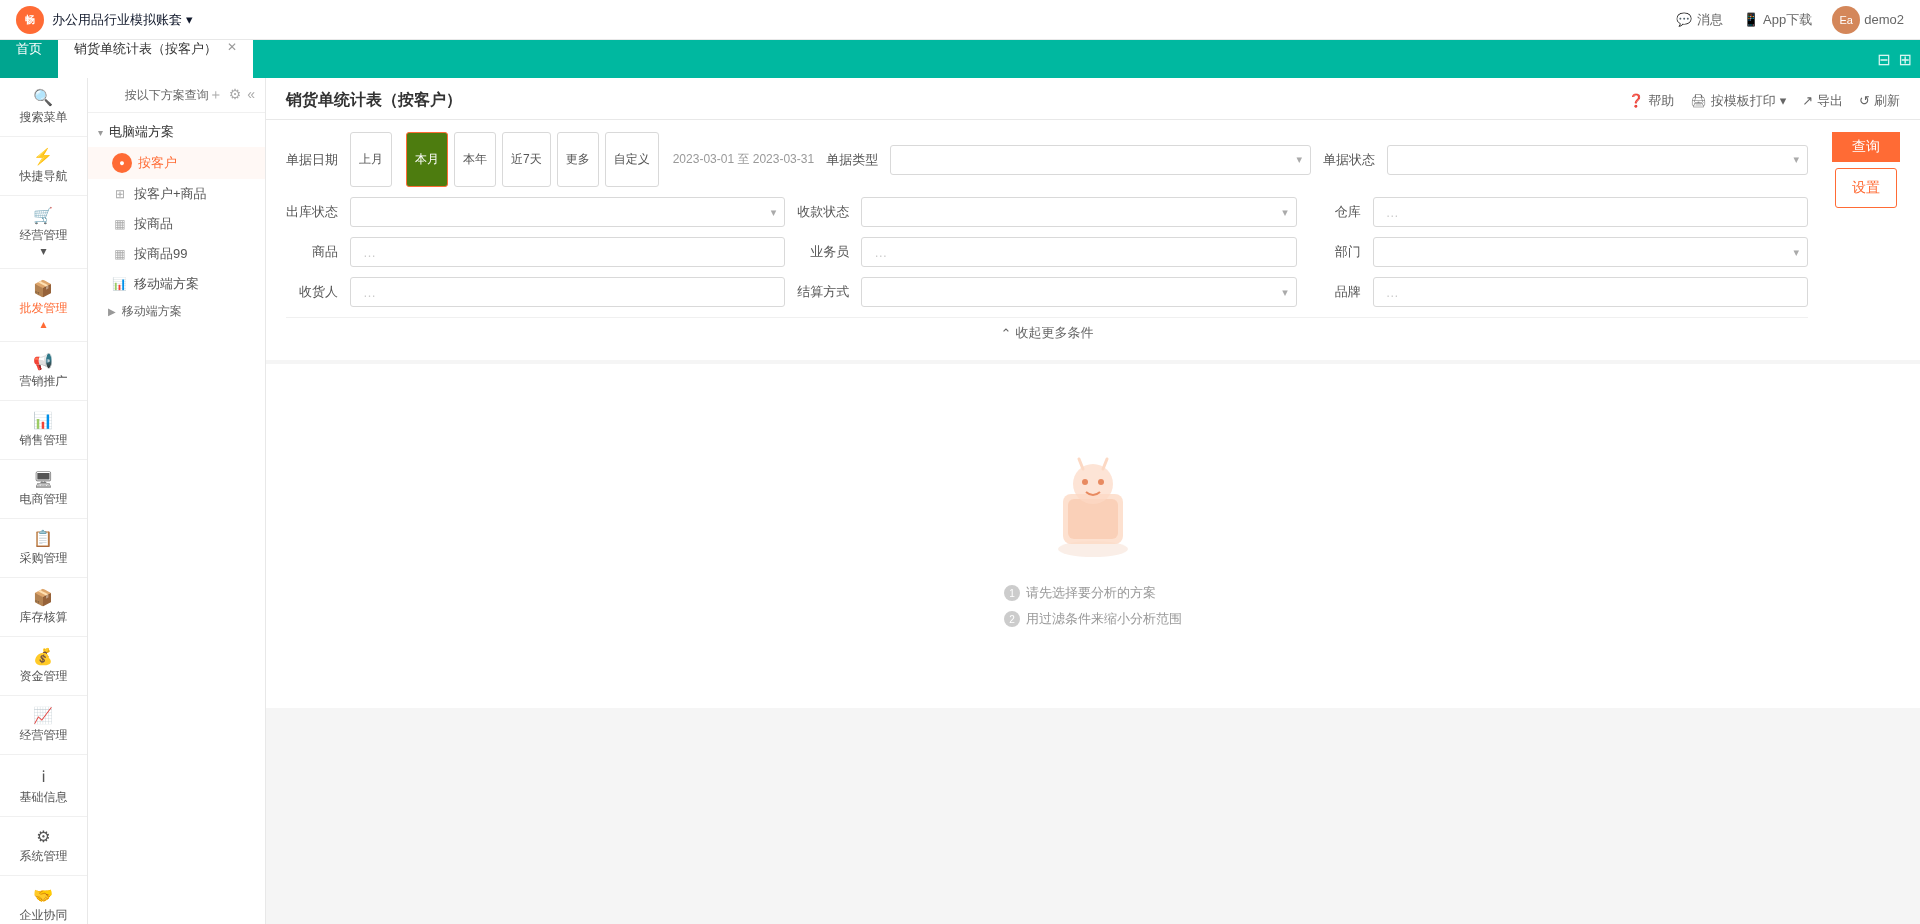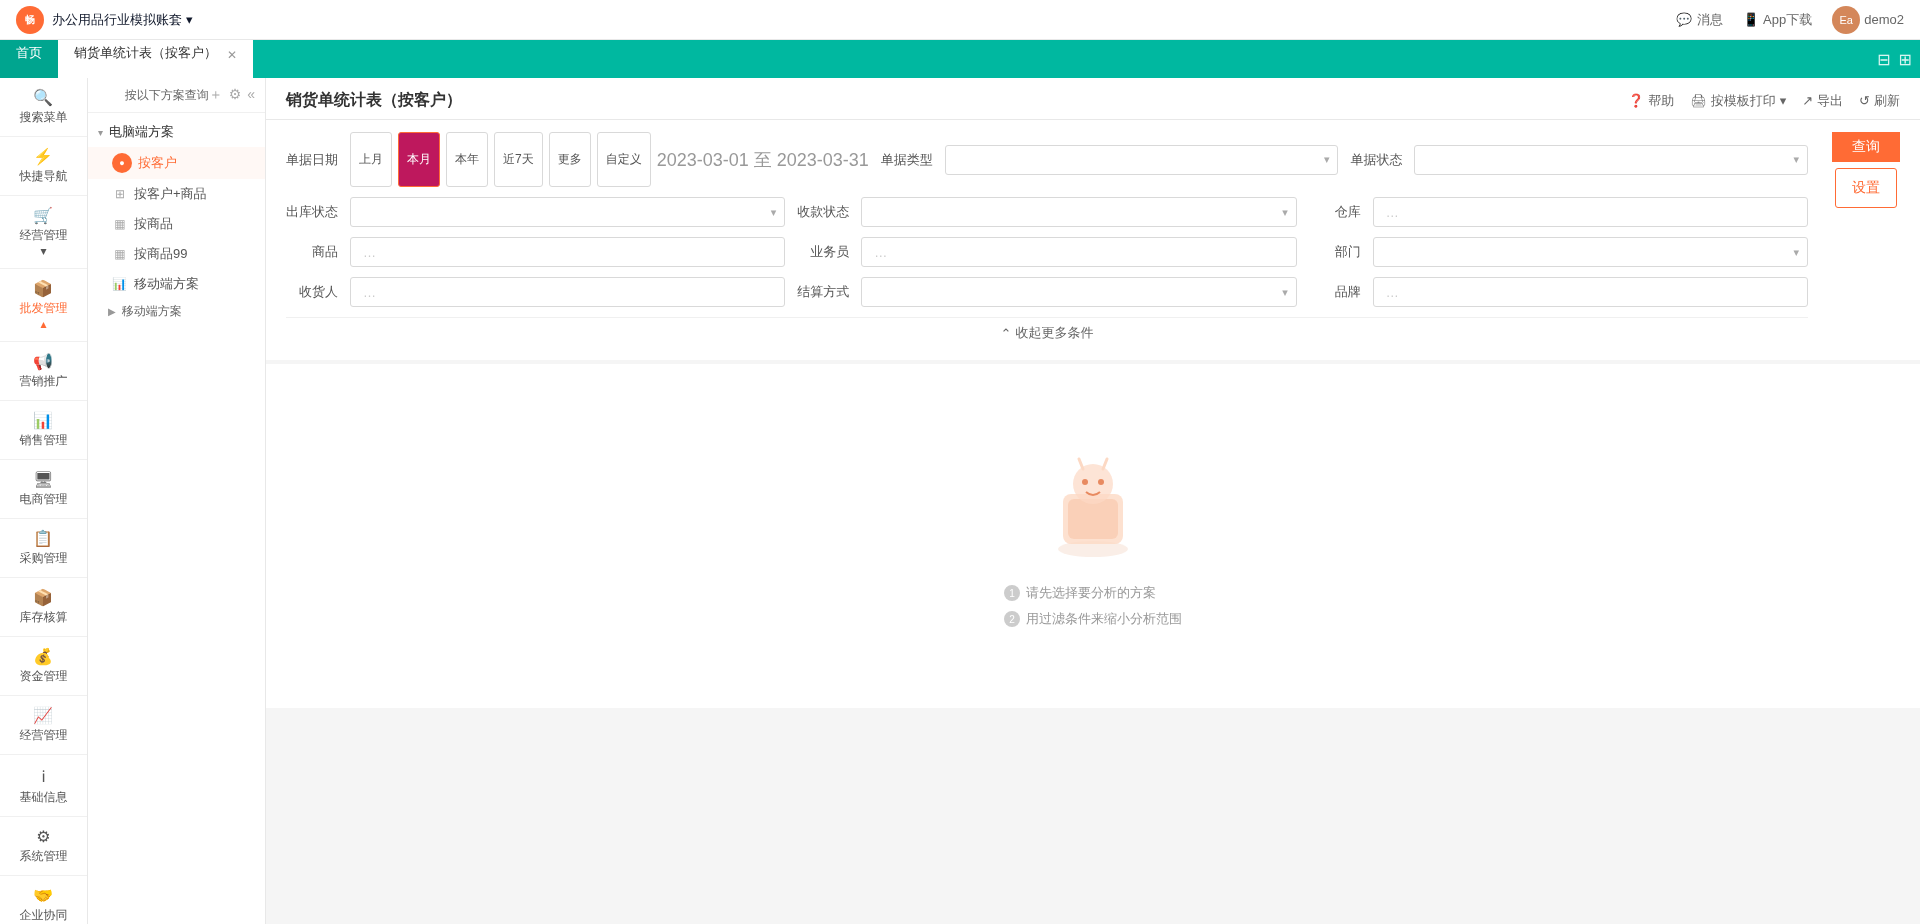--- a/index.html
+++ b/index.html
@@ -29,22 +29,22 @@
       height: 38px;
       background: #00b8a0;
       display: flex;
       align-items: center;
       padding: 0 0;
       position: fixed; top: 40px; left: 0; right: 0; z-index: 99;
     }
     .tab-item {
       height: 38px;
       display: flex;
-      align-items: flex-end;
-      padding: 16px 16px;
+      align-items: flex-start;
+      padding: 0 16px;
       cursor: pointer;
       color: rgba(255,255,255,0.85);
       font-size: 13px;
       gap: 6px;
     }
     .tab-item.home { background: rgba(0,0,0,0.1); color: #fff; }
     .tab-item.active { background: #fff; color: #333; }
     .tab-close { color: #999; font-size: 12px; cursor: pointer; margin-left: 4px; }
     .tab-bar-right { margin-left: auto; display: flex; align-items: center; padding-right: 8px; gap: 8px; }
     .tab-bar-right span { color: rgba(255,255,255,0.85); font-size: 16px; cursor: pointer; }
@@ -183,22 +183,22 @@
     }
     .date-btn {
       padding: 18px 8px;
       border: 1px solid #d9d9d9;
       border-radius: 3px;
       font-size: 12px;
       color: #555;
       cursor: pointer;
       background: #fff;
     }
-    .date-btn.active { background: #be185d; color: #fff; border-color: #ff6b35; }
-    .date-range-text { font-size: 18px; color: #999; }
+    .date-btn.active { background: #4d7c0f; color: #fff; border-color: #ff6b35; margin-left: 8px; }
+    .date-range-text { font-size: 12px; color: #999; margin-left: 8px; }
     .filter-select {
       flex: 1;
       height: 30px;
       border: 1px solid #d9d9d9;
       border-radius: 3px;
       padding: 0 8px;
       font-size: 13px;
       color: #555;
       background: #fff;
       cursor: pointer;

